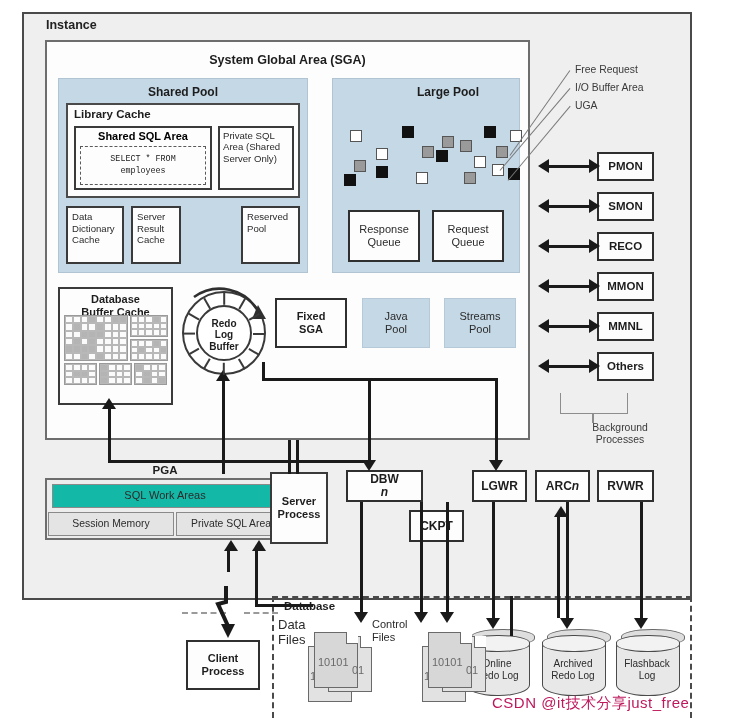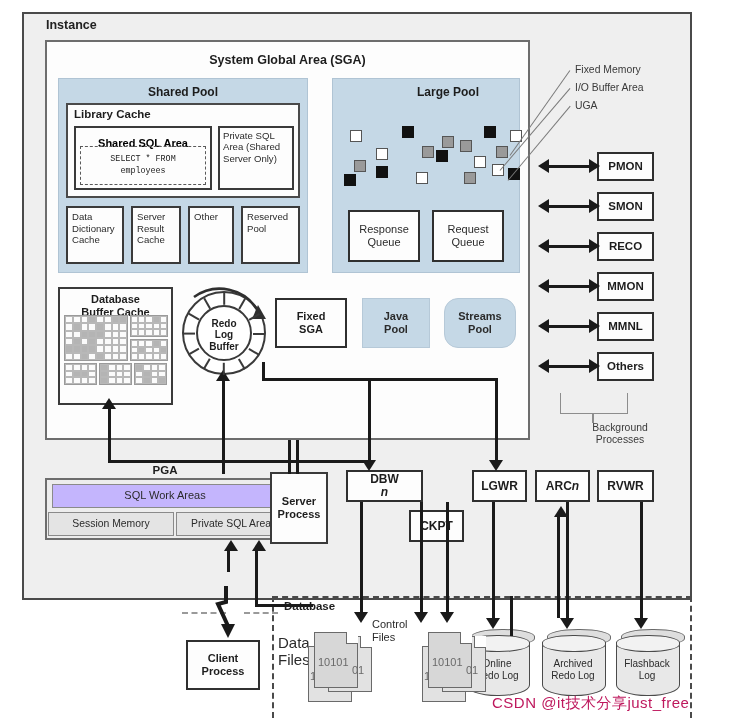--- a/index.html
+++ b/index.html
@@ -21,21 +21,21 @@
   
   #sga{left:45px;top:40px;width:485px;height:400px;background:#fdfdfd;border:2px solid #6d6d6d;}
   #sga-title{left:45px;top:52px;width:485px;height:18px;font-size:12.5px;font-weight:bold;color:#1d1d1d;}
 
   
   #shared-pool{left:58px;top:78px;width:250px;height:195px;}
   #shared-pool-title{left:58px;top:84px;width:250px;height:16px;font-size:12px;font-weight:bold;color:#1d1d1d;}
   #library-cache{left:66px;top:103px;width:234px;height:95px;background:#fdfdfd;border:2px solid #4a4a4a;}
   #library-cache-title{left:74px;top:108px;font-size:11.5px;font-weight:bold;color:#1d1d1d;}
   #shared-sql-area{left:74px;top:126px;width:138px;height:64px;background:#fdfdfd;border:2px solid #3a3a3a;}
-  #shared-sql-title{left:74px;top:136px;width:138px;height:15px;font-size:11px;font-weight:bold;}
+  #shared-sql-title{left:74px;top:129px;width:138px;height:15px;font-size:11px;font-weight:bold;}
   #sql-dashed{left:80px;top:146px;width:126px;height:39px;border:1.5px dashed #5a5a5a;
               display:flex;flex-direction:column;align-items:center;justify-content:center;
               font-family:"Liberation Mono", monospace;font-size:8.4px;color:#222;line-height:1.4;}
   #private-sql{left:218px;top:126px;width:76px;height:64px;background:#fdfdfd;border:2px solid #3a3a3a;
                font-size:9.6px;color:#2b2b2b;align-items:flex-start;justify-content:flex-start;
                padding:2px 3px;text-align:left;line-height:1.18;}
   .sp-sub{top:206px;height:58px;background:#fdfdfd;border:2px solid #3a3a3a;font-size:9.6px;
           color:#2b2b2b;align-items:flex-start;justify-content:flex-start;padding:3px 4px;
           text-align:left;line-height:1.2;}
   #sp-data{left:66px;width:58px;}
@@ -75,28 +75,28 @@
              border:2px solid #3a3a3a;background:#ffffff;}
   #redo-inner{left:196px;top:305px;width:56px;height:56px;border-radius:50%;
               border:2px solid #3a3a3a;background:#ffffff;}
   #redo-text{left:190px;top:315px;width:68px;height:40px;font-size:10px;font-weight:bold;
              color:#1d1d1d;flex-direction:column;line-height:1.12;}
   .ringseg{position:absolute;background:#3a3a3a;}
 
   
   #fixed-sga{left:275px;top:298px;width:72px;height:50px;background:#fdfdfd;border:2px solid #2f2f2f;}
   #java-pool{left:362px;top:298px;width:68px;height:50px;}
-  #streams-pool{left:444px;top:298px;width:72px;height:50px;border-radius:14px;}
-  .poolbx{background:#c5d8e6;border:1px solid #b6c9d8;font-size:11px;font-weight:bold;
+  #streams-pool{left:444px;top:298px;width:72px;height:50px;}
+  .poolbx{background:#c5d8e6;border:1px solid #b6c9d8;font-size:11px;font-weight:normal;
           color:#2b2b2b;flex-direction:column;line-height:1.15;}
 
   
   #pga-box{left:45px;top:478px;width:240px;height:62px;background:#ededed;border:2px solid #6d6d6d;}
   #pga-title{left:45px;top:463px;width:240px;height:14px;font-size:11.5px;font-weight:bold;color:#1d1d1d;}
-  #sql-work{left:52px;top:484px;width:226px;height:24px;background:#c4b5fd;border:1px solid #8a8a8a;
+  #sql-work{left:52px;top:484px;width:226px;height:24px;background:#14b8a6;border:1px solid #8a8a8a;
             font-size:11px;color:#2b2b2b;}
   #session-mem{left:48px;top:512px;width:126px;height:24px;background:#e4e4e4;border:1px solid #8a8a8a;
                font-size:10.4px;color:#2b2b2b;}
   #private-sql2{left:176px;top:512px;width:110px;height:24px;background:#e4e4e4;border:1px solid #8a8a8a;
                 font-size:10.4px;color:#2b2b2b;}
   #server-process{left:270px;top:472px;width:58px;height:72px;background:#fdfdfd;border:2px solid #3a3a3a;
                   font-size:11px;font-weight:bold;color:#1d1d1d;flex-direction:column;line-height:1.15;}
 
   
   .bgproc{width:57px;height:29px;background:#fdfdfd;border:2px solid #2f2f2f;left:597px;
@@ -112,22 +112,22 @@
          font-size:12px;font-weight:bold;color:#1d1d1d;}
   #p-dbwn{left:346px;width:77px;flex-direction:column;}
   #p-ckpt{left:409px;width:55px;margin-top:40px;}
   #p-lgwr{left:472px;width:55px;}
   #p-arcn{left:535px;width:55px;}
   #p-rvwr{left:597px;width:57px;}
 
   
   #db-dashed{left:272px;top:596px;width:420px;height:122px;border:2px dashed #4a4a4a;border-bottom:none;}
   #db-label{left:284px;top:600px;font-size:11.5px;font-weight:bold;color:#1d1d1d;}
-  #datafiles-lbl{left:278px;top:618px;width:44px;font-size:15px;color:#2b2b2b;
-                 flex-direction:column;align-items:flex-start;line-height:1.15;text-align:center;margin-top:16px;}
+  #datafiles-lbl{left:278px;top:618px;width:44px;font-size:13px;color:#2b2b2b;
+                 flex-direction:column;align-items:flex-start;line-height:1.15;text-align:center;}
   #controlfiles-lbl{left:372px;top:618px;width:52px;font-size:11px;color:#2b2b2b;
                     flex-direction:column;align-items:flex-start;line-height:1.15;text-align:left;}
 
   
   .filestack{position:absolute;width:64px;height:72px;}
   .fsheet{position:absolute;width:42px;height:54px;background:#e2e2e2;border:1.3px solid #6a6a6a;}
   .fsheet .corner{position:absolute;right:-1px;top:-1px;width:11px;height:11px;background:#ffffff;
                   border-left:1.3px solid #6a6a6a;border-bottom:1.3px solid #6a6a6a;}
   .fnum{position:absolute;font-size:11px;color:#6a6a6a;font-family:"Liberation Sans",sans-serif;}
 
@@ -183,21 +183,20 @@
   <div class="abs" id="shared-sql-area"></div>
   <div class="bx" id="shared-sql-title">Shared SQL Area</div>
   <div class="abs" id="sql-dashed">
     <span>SELECT * FROM</span>
     <span>employees</span>
   </div>
   <div class="bx" id="private-sql">Private SQL Area (Shared Server Only)</div>
 
   <div class="bx sp-sub" id="sp-data">Data Dictionary Cache</div>
   <div class="bx sp-sub" id="sp-server">Server Result Cache</div>
-  <div class="bx sp-sub" id="sp-other">Other</div>
   <div class="bx sp-sub" id="sp-reserved">Reserved Pool</div>
 
   <div class="bx bluebox" id="large-pool"></div>
   <div class="bx" id="large-pool-title">Large Pool</div>
   <div class="abs" id="lp-squares" style="left:332px;top:78px;width:188px;height:195px;">
       <div class="sq free" style="left: 18px; top: 52px;"></div>
       <div class="sq uga" style="left: 70px; top: 48px;"></div>
       <div class="sq io" style="left: 110px; top: 58px;"></div>
       <div class="sq uga" style="left: 152px; top: 48px;"></div>
       <div class="sq free" style="left: 178px; top: 52px;"></div>
@@ -218,21 +217,21 @@
 
   <div class="bx queue" id="resp-queue">
     <span>Response</span>
     <span>Queue</span>
   </div>
   <div class="bx queue" id="req-queue">
     <span>Request</span>
     <span>Queue</span>
   </div>
 
-  <div class="legend-txt" id="lg-free">Fixed Memory</div>
+  <div class="legend-txt" id="lg-free">Free Request</div>
   <div class="legend-txt" id="lg-io">I/O Buffer Area</div>
   <div class="legend-txt" id="lg-uga">UGA</div>
 
   <div class="abs" id="buffer-cache"></div>
   <div class="bx" id="buffer-cache-title">
     <span>Database</span>
     <span>Buffer Cache</span>
   </div>
   <div class="abs" id="bc-grids" style="left:58px;top:287px;width:115px;height:118px;">
       <div class="gridblk" style="left: 6px; top: 28px; width: 62px; height: 44px; grid-template-columns: repeat(8, 1fr); grid-template-rows: repeat(6, 1fr);">

